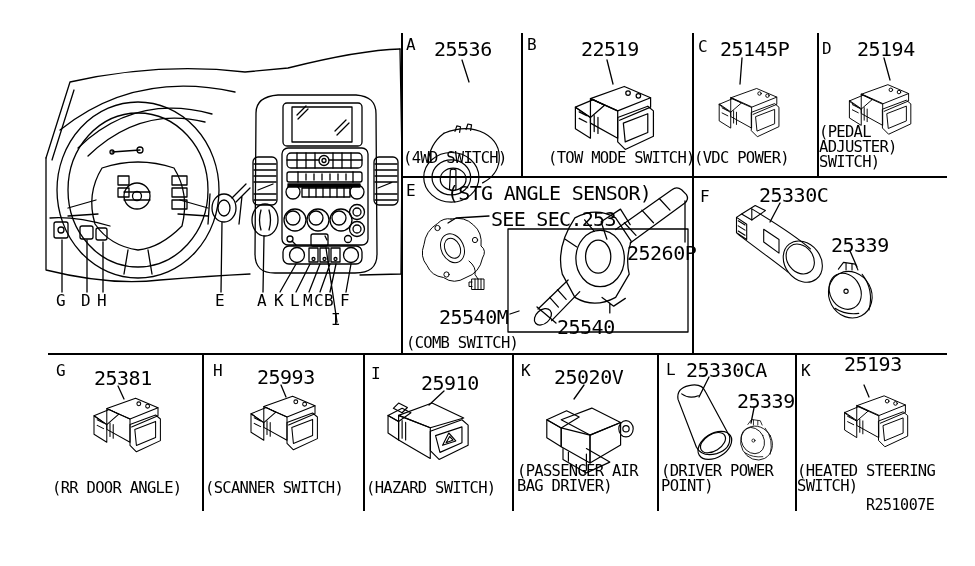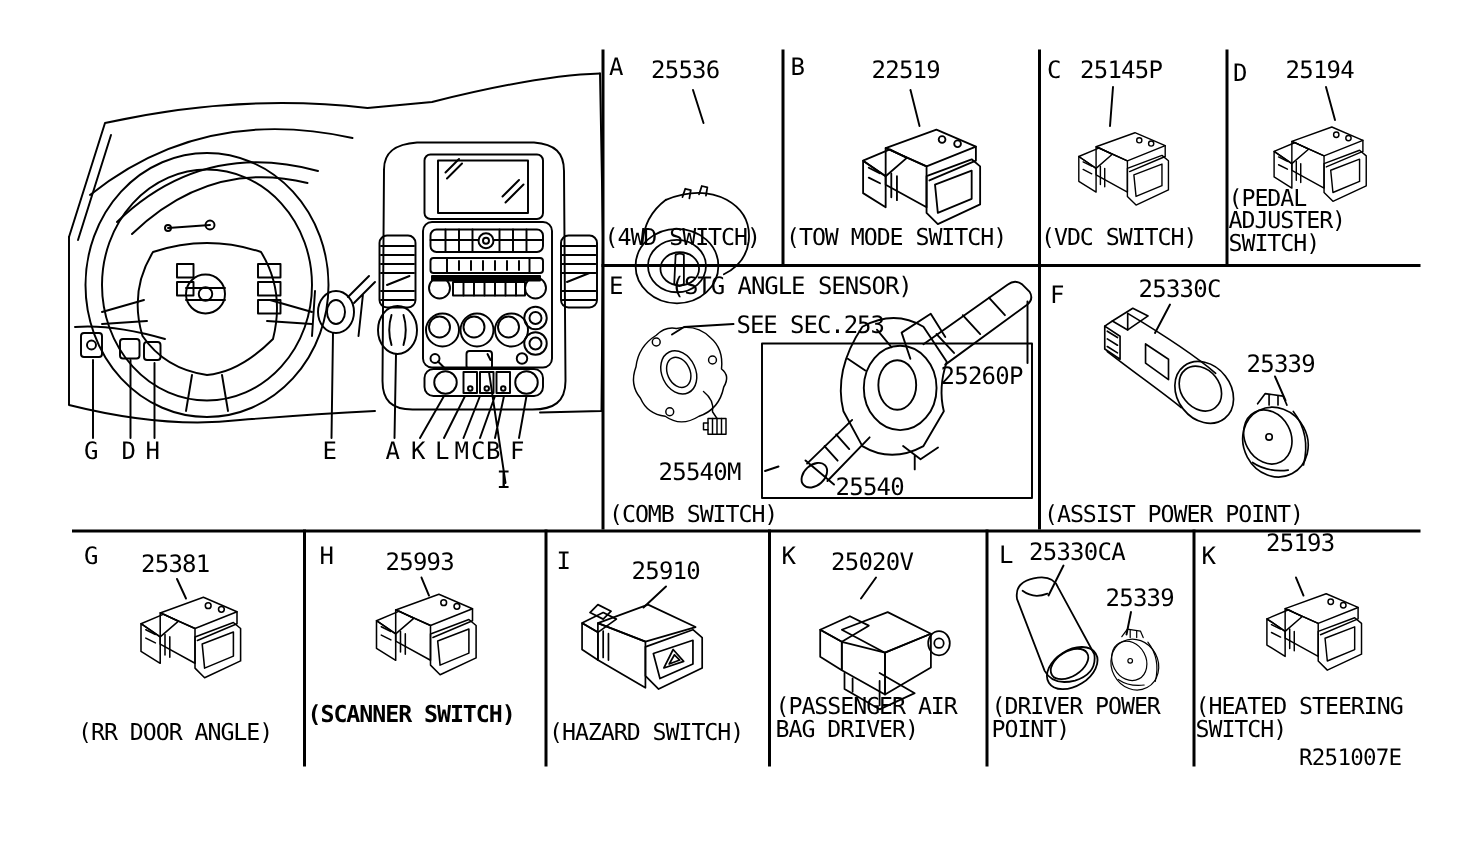--- a/index.html
+++ b/index.html
@@ -3,23 +3,23 @@
 <meta charset="utf-8">
 <style>
   html,body{margin:0;padding:0;background:#fff;}
   .page{position:relative;width:975px;height:566px;background:#fff;overflow:hidden;
         font-family:"DejaVu Sans Mono",monospace;color:#000;}
   .abs{position:absolute;}
   .vline{position:absolute;width:1.5px;background:#000;}
   .hline{position:absolute;height:1.5px;background:#000;}
   .sec{position:absolute;}
   .letter{position:absolute;font-size:16px;line-height:1;white-space:pre;}
-  .num{position:absolute;font-size:16px;line-height:1;letter-spacing:-0.5px;white-space:pre;}
+  .num{position:absolute;font-size:20px;line-height:1;letter-spacing:-0.5px;white-space:pre;}
   .cap{position:absolute;font-size:15.5px;line-height:1;letter-spacing:-0.7px;white-space:pre;}
-  .small{font-size:16px;}
+  .small{font-size:20px;}
   .code{position:absolute;font-size:15px;line-height:1;letter-spacing:-0.5px;}
   svg{position:absolute;left:0;top:0;overflow:visible;}
   .ln{stroke:#000;fill:none;stroke-width:1.3;stroke-linecap:round;stroke-linejoin:round;}
 </style>
 </head>
 <body>
 
 <div class="page">
 
   <svg width="0" height="0">
@@ -251,31 +251,31 @@
     <span class="cap" style="left:2px;top:121px;">(4WD SWITCH)</span>
   </div>
 
   <div class="sec" style="left:521px;top:30px;width:171px;height:147px;">
     <svg width="171" height="147">
       <path class="ln" d="M86,30 L92,54"></path>
       <use href="#sym-rocker" transform="translate(45,48) scale(0.94)"></use>
     </svg>
     <span class="letter" style="left:6px;top:7px;">B</span>
     <span class="num" style="left:60px;top:9px;">22519</span>
-    <span class="cap" style="left:3px;top:121px;">(TOW MODE SWITCH)</span>
+    <span class="cap" style="left:3px;top:121px;padding-left:24px;">(TOW MODE SWITCH)</span>
   </div>
 
   <div class="sec" style="left:692px;top:30px;width:125px;height:147px;">
     <svg width="125" height="147">
       <path class="ln" d="M50,28 L48,54"></path>
       <use href="#sym-rocker" transform="translate(20,52) scale(0.72)"></use>
     </svg>
     <span class="letter" style="left:6px;top:9px;">C</span>
     <span class="num" style="left:28px;top:9px;">25145P</span>
-    <span class="cap" style="left:2px;top:121px;">(VDC SWITCH)</span>
+    <span class="cap" style="left:2px;top:121px;">(VDC POWER)</span>
   </div>
 
   <div class="sec" style="left:817px;top:30px;width:130px;height:147px;">
     <svg width="130" height="147">
       <path class="ln" d="M67,28 L73,50"></path>
       <use href="#sym-rocker" transform="translate(25,48) scale(0.74)"></use>
     </svg>
     <span class="letter" style="left:5px;top:11px;">D</span>
     <span class="num" style="left:40px;top:9px;">25194</span>
     <span class="cap" style="left:2px;top:95px;">(PEDAL</span>
@@ -305,41 +305,40 @@
   <div class="sec" style="left:692px;top:177px;width:255px;height:176px;">
     <svg width="255" height="176">
       <path class="ln" d="M88,26 L78,45"></path>
       <path class="ln" d="M158,74 L165,90"></path>
       <use href="#sym-socket" transform="translate(36,20) scale(0.85)"></use>
       <use href="#sym-cap" transform="translate(126,82) scale(0.85)"></use>
     </svg>
     <span class="letter" style="left:8px;top:12px;">F</span>
     <span class="num" style="left:67px;top:8px;">25330C</span>
     <span class="num" style="left:139px;top:58px;">25339</span>
-    <span class="cap" style="left:4px;top:159px;">(ASSIST POWER POINT)</span>
   </div>
 
   <div class="sec" style="left:48px;top:353px;width:154px;height:158px;">
     <svg width="154" height="158">
       <path class="ln" d="M70,33 L76,46"></path>
       <use href="#sym-rocker" transform="translate(38,38) scale(0.8)"></use>
     </svg>
     <span class="letter" style="left:8px;top:10px;">G</span>
     <span class="num" style="left:46px;top:15px;">25381</span>
     <span class="cap" style="left:4px;top:128px;">(RR DOOR ANGLE)</span>
   </div>
 
   <div class="sec" style="left:202px;top:353px;width:161px;height:158px;">
     <svg width="161" height="158">
       <path class="ln" d="M79,32 L84,44"></path>
       <use href="#sym-rocker" transform="translate(41,36) scale(0.8)"></use>
     </svg>
     <span class="letter" style="left:11px;top:10px;">H</span>
     <span class="num" style="left:55px;top:14px;">25993</span>
-    <span class="cap" style="left:3px;top:116px;font-weight:bold;">(SCANNER SWITCH)</span>
+    <span class="cap" style="left:3px;top:128px;">(SCANNER SWITCH)</span>
   </div>
 
   <div class="sec" style="left:363px;top:353px;width:149px;height:158px;">
     <svg width="149" height="158">
       <path class="ln" d="M81,38 L66,52"></path>
       <use href="#sym-hazard" transform="translate(18,36) scale(0.88)"></use>
     </svg>
     <span class="letter" style="left:8px;top:13px;">I</span>
     <span class="num" style="left:58px;top:20px;">25910</span>
     <span class="cap" style="left:3px;top:128px;">(HAZARD SWITCH)</span>

